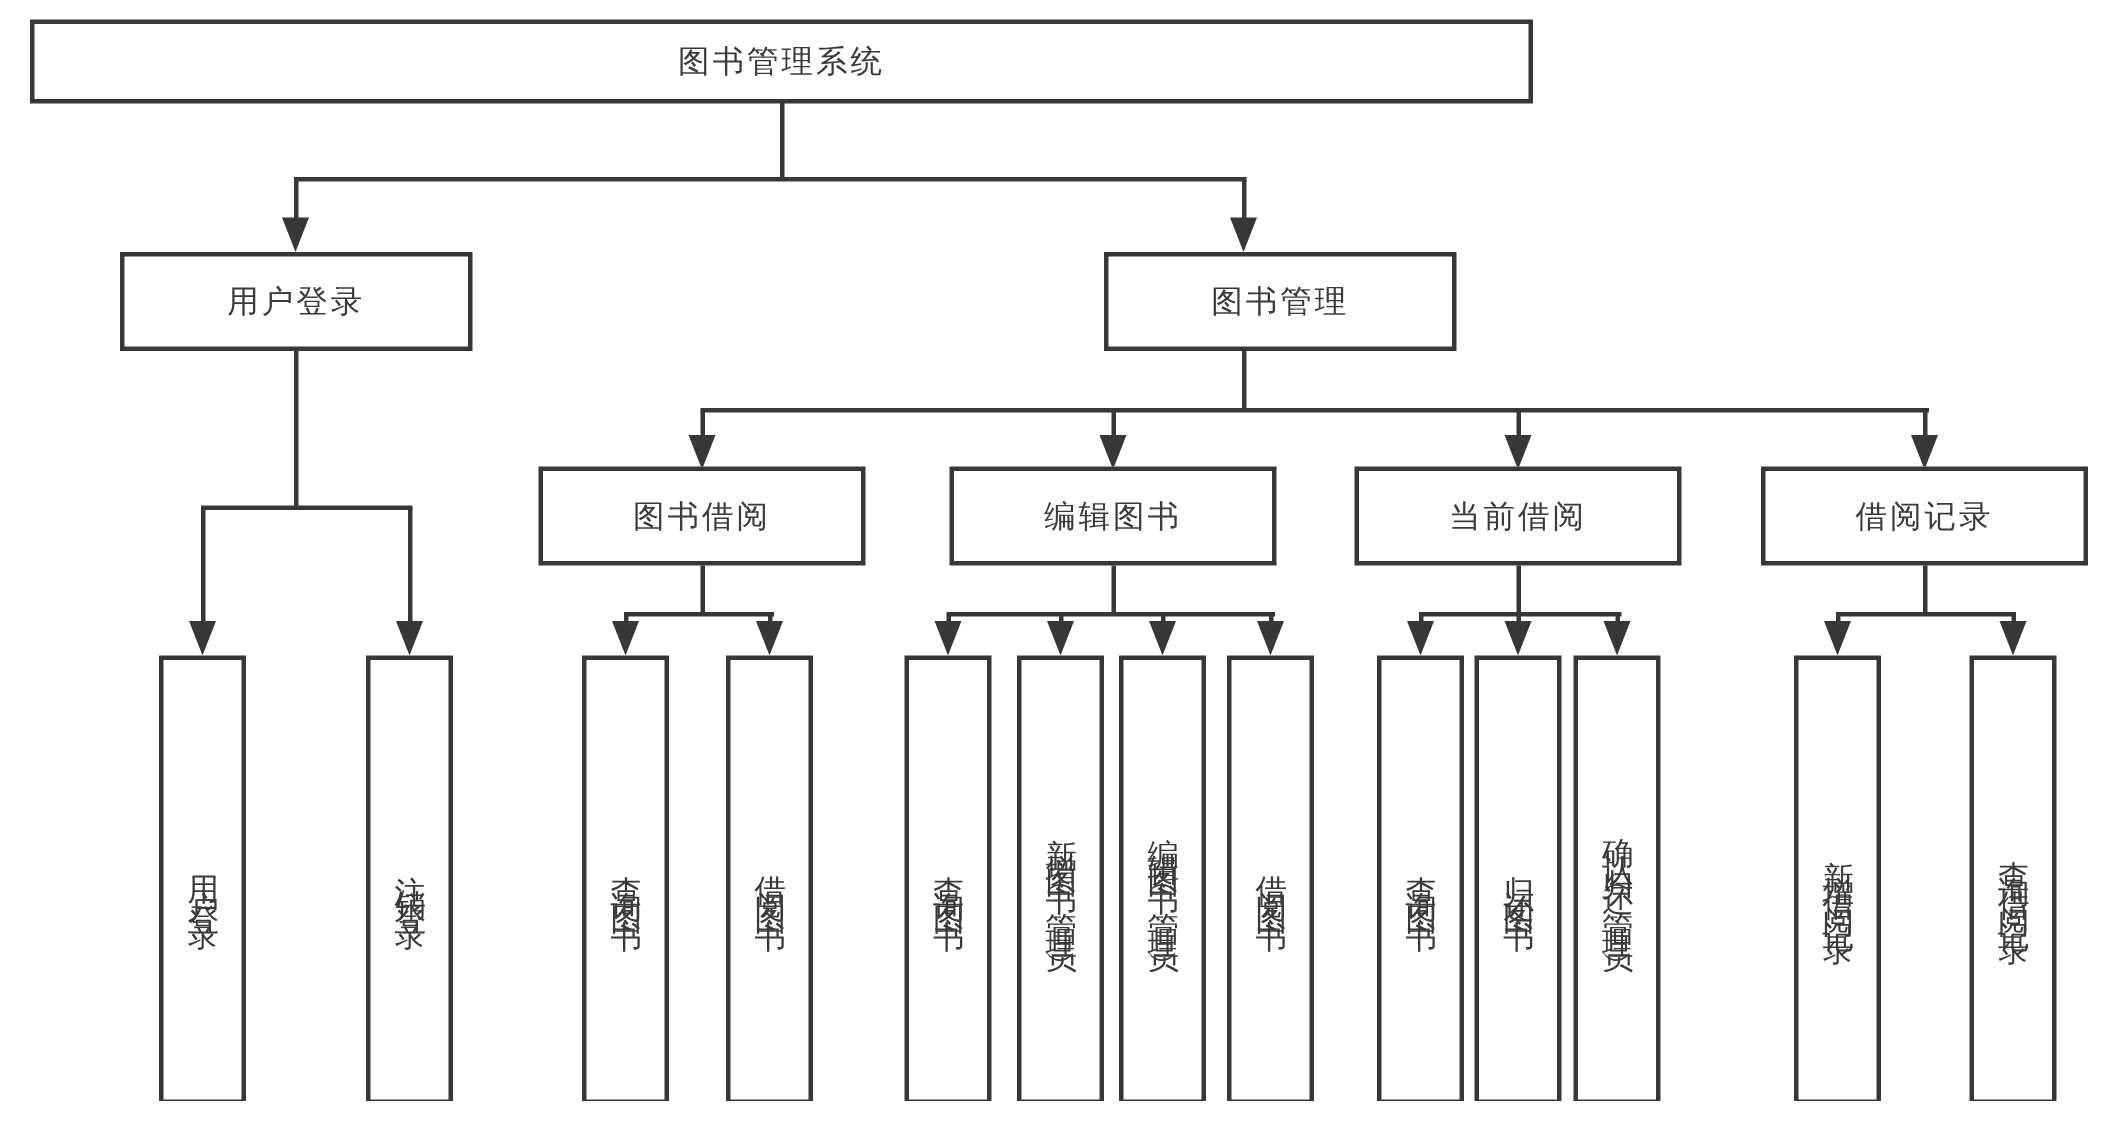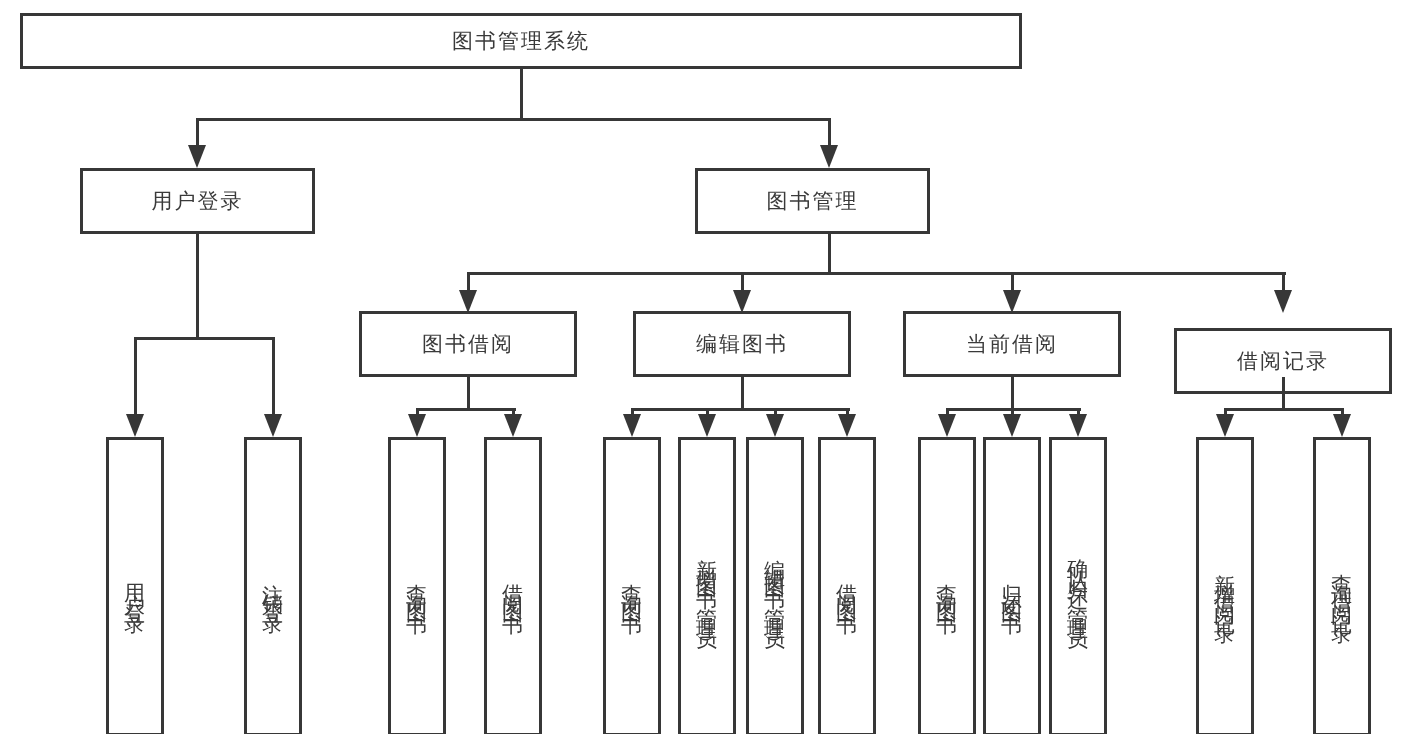--- a/index.html
+++ b/index.html
@@ -73,21 +73,21 @@
   <div class="box" style="left:20px;top:13px;width:1002px;height:56px">图书管理系统</div>
 
   <div class="vl" style="left:519.5px;top:68px;height:52px"></div>
   <div class="hl" style="left:195.5px;top:118px;width:635px"></div>
   <div class="vl" style="left:195.5px;top:120px;height:28px"></div>
   <div class="vl" style="left:827.5px;top:120px;height:28px"></div>
   <div class="arrow" style="left:188px;top:145px"></div>
   <div class="arrow" style="left:820px;top:145px"></div>
 
   <div class="box" style="left:80px;top:168px;width:235px;height:66px">用户登录</div>
-  <div class="box" style="left:695px;top:168px;width:235px;height:66px">图书管理</div>
+  <div class="box" style="left:736px;top:168px;width:235px;height:66px">图书管理</div>
 
   <div class="vl" style="left:195.5px;top:234px;height:105px"></div>
   <div class="hl" style="left:133.5px;top:337px;width:141px"></div>
   <div class="vl" style="left:133.5px;top:339px;height:76px"></div>
   <div class="vl" style="left:271.5px;top:339px;height:76px"></div>
   <div class="arrow" style="left:126px;top:414px"></div>
   <div class="arrow" style="left:264px;top:414px"></div>
 
   <div class="vl" style="left:827.5px;top:234px;height:40px"></div>
   <div class="hl" style="left:466.5px;top:272px;width:819px"></div>
@@ -96,21 +96,21 @@
   <div class="vl" style="left:1010.5px;top:274px;height:18px"></div>
   <div class="vl" style="left:1281.5px;top:274px;height:18px"></div>
   <div class="arrow" style="left:459px;top:290px"></div>
   <div class="arrow" style="left:733px;top:290px"></div>
   <div class="arrow" style="left:1003px;top:290px"></div>
   <div class="arrow" style="left:1274px;top:290px"></div>
 
   <div class="box" style="left:359px;top:311px;width:218px;height:66px">图书借阅</div>
   <div class="box" style="left:633px;top:311px;width:218px;height:66px">编辑图书</div>
   <div class="box" style="left:903px;top:311px;width:218px;height:66px">当前借阅</div>
-  <div class="box" style="left:1174px;top:328px;width:218px;height:66px">借阅记录</div>
+  <div class="box" style="left:1174px;top:311px;width:218px;height:66px">借阅记录</div>
 
   <div class="vl" style="left:466.5px;top:377px;height:33px"></div>
   <div class="hl" style="left:415.5px;top:408px;width:100px"></div>
   <div class="vl" style="left:415.5px;top:410px;height:6px"></div>
   <div class="vl" style="left:511.5px;top:410px;height:6px"></div>
   <div class="arrow" style="left:408px;top:414px"></div>
   <div class="arrow" style="left:504px;top:414px"></div>
 
   <div class="vl" style="left:740.5px;top:377px;height:33px"></div>
   <div class="hl" style="left:630.5px;top:408px;width:219px"></div>

